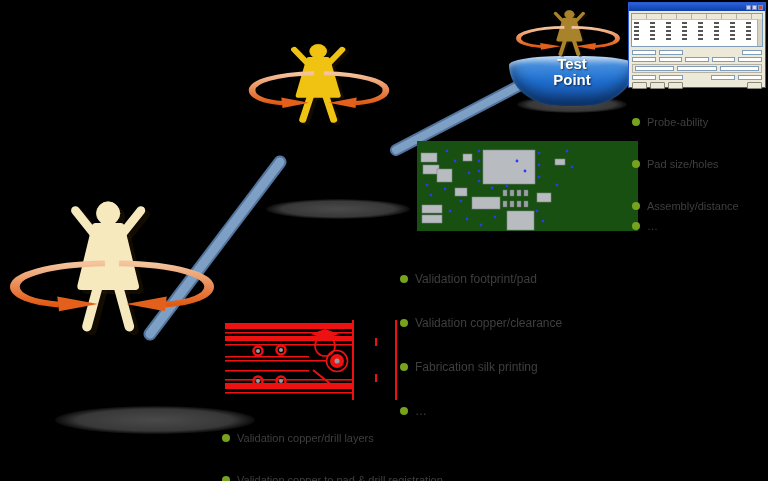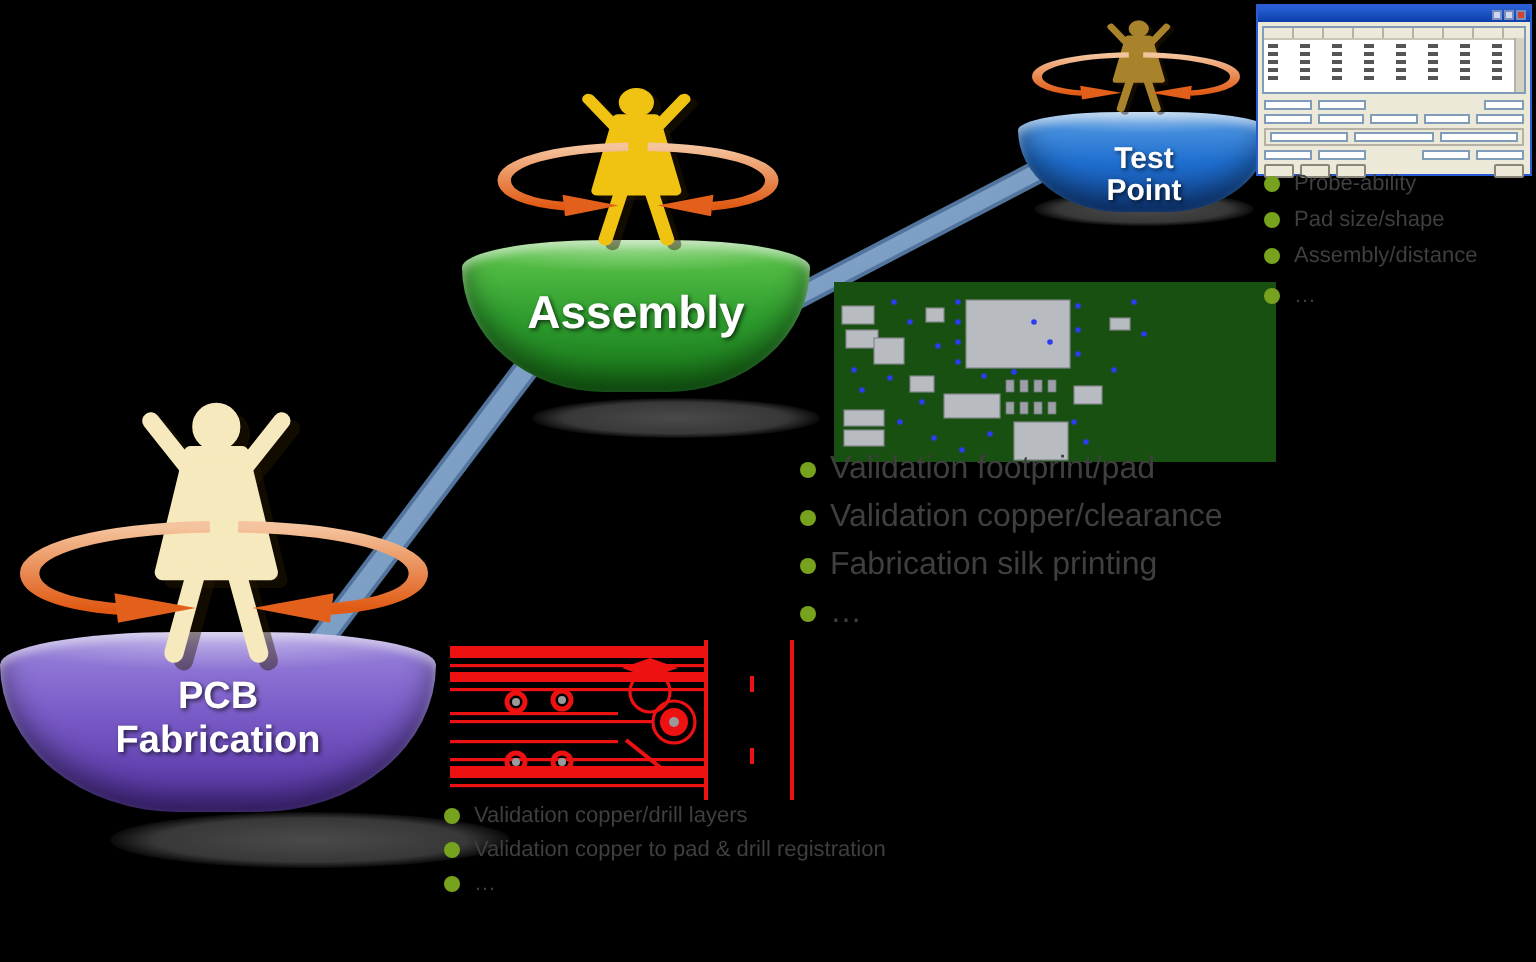--- a/index.html
+++ b/index.html
@@ -27,38 +27,38 @@
     background:radial-gradient(ellipse 130% 55% at 50% -6%, rgba(255,255,255,.55), rgba(255,255,255,0) 50%),
                linear-gradient(180deg,#9b86dd 0%, #7a5cc8 45%, #52309f 100%);
     font-size:19px;line-height:22px;padding-top:22px;box-sizing:border-box;}
   .bowl-asm{left:231px;top:120px;width:174px;height:76px;
     background:radial-gradient(ellipse 130% 55% at 50% -6%, rgba(255,255,255,.55), rgba(255,255,255,0) 50%),
                linear-gradient(180deg,#63c94d 0%, #2f9e2f 50%, #177517 100%);
     font-size:23px;line-height:24px;padding-top:24px;box-sizing:border-box;}
   .bowl-test{left:509px;top:56px;width:126px;height:50px;
     background:radial-gradient(ellipse 130% 55% at 50% -6%, rgba(255,255,255,.55), rgba(255,255,255,0) 50%),
                linear-gradient(180deg,#5a9fe4 0%, #1f6fd0 50%, #124a9e 100%);
-    font-size:15px;line-height:16px;padding-top:16px;box-sizing:border-box;}
+    font-size:15px;line-height:16px;padding-top:0;box-sizing:border-box;}
 
   
   .fig{position:absolute;}
   .fig-fab{left:60px;top:198px;width:104px;height:142px;color:#f6e9bd;}
   .fig-asm{left:283px;top:42px;width:76px;height:86px;color:#f0c312;}
   .fig-test{left:549px;top:9px;width:44px;height:50px;color:#a9832c;}
   .swirl{position:absolute;}
   .swirl-fab{left:6px;top:256px;width:212px;height:58px;}
   .swirl-asm{left:246px;top:68px;width:146px;height:42px;}
   .swirl-test{left:514px;top:24px;width:108px;height:27px;}
 
   
   ul.bullets{list-style:none;margin:0;padding:0;position:absolute;}
-  ul.bullets li{color:#3f3f3f;display:flex;align-items:center;}
+  ul.bullets li{color:#3f3f3f;display:flex;align-items:center;margin-top:30px;}
   ul.bullets li::before{content:"";flex:0 0 auto;width:8px;height:8px;border-radius:50%;
     background:#76a21e;margin-right:7px;}
-  .list-asm{left:400px;top:226px;width:236px;font-size:16px;}
+  .list-asm{left:400px;top:242px;width:236px;font-size:12px;}
   .list-asm li{margin-bottom:6px;}
   .list-test{left:632px;top:86px;width:134px;font-size:11px;}
   .list-test li{margin-bottom:6px;}
   .list-test li:last-child{margin-top:8px;}
   .list-fab{left:222px;top:402px;width:255px;font-size:11px;}
   .list-fab li{margin-bottom:5px;}
 
   
   .pcb3d{left:417px;top:141px;width:221px;height:90px;}
   .pcbred{left:225px;top:320px;width:176px;height:80px;}
@@ -132,34 +132,27 @@
   <div class="shadow shadow-asm"></div>
   <div class="shadow shadow-test"></div>
 
   <svg id="connectors" class="abs" viewBox="0 0 768 481" width="768" height="481">
     <line x1="150" y1="334" x2="280" y2="162" stroke="#53749c" stroke-width="13" stroke-linecap="round"></line>
     <line x1="150" y1="334" x2="280" y2="162" stroke="url(#lineGrad)" stroke-width="9" stroke-linecap="round"></line>
     <line x1="396" y1="150" x2="530" y2="80" stroke="#53749c" stroke-width="12" stroke-linecap="round"></line>
     <line x1="396" y1="150" x2="530" y2="80" stroke="url(#lineGrad)" stroke-width="8" stroke-linecap="round"></line>
   </svg>
 
-  <div class="bowl bowl-fab">
-    <span>PCB</span>
-    <span>Fabrication</span>
-  </div>
   <svg class="fig fig-fab" viewBox="0 0 108 148" preserveAspectRatio="none">
       <use href="#person-shape"></use>
     </svg>
   <svg class="swirl swirl-fab" viewBox="0 0 240 110" preserveAspectRatio="none">
       <use href="#swirl-shape"></use>
     </svg>
 
-  <div class="bowl bowl-asm">
-    <span>Assembly</span>
-  </div>
   <svg class="fig fig-asm" viewBox="0 0 108 148" preserveAspectRatio="none">
       <use href="#person-shape"></use>
     </svg>
   <svg class="swirl swirl-asm" viewBox="0 0 240 110" preserveAspectRatio="none">
       <use href="#swirl-shape"></use>
     </svg>
 
   <div class="bowl bowl-test">
     <span>Test</span>
     <span>Point</span>
@@ -319,21 +312,21 @@
 
   <ul class="bullets list-asm">
     <li>Validation footprint/pad</li>
     <li>Validation copper/clearance</li>
     <li>Fabrication silk printing</li>
     <li>…</li>
   </ul>
 
   <ul class="bullets list-test">
     <li>Probe-ability</li>
-    <li>Pad size/shape</li>
+    <li>Pad size/holes</li>
     <li>Assembly/distance</li>
     <li>…</li>
   </ul>
 
   <ul class="bullets list-fab">
     <li>Validation copper/drill layers</li>
     <li>Validation copper to pad &amp; drill registration</li>
     <li>…</li>
   </ul>
 

